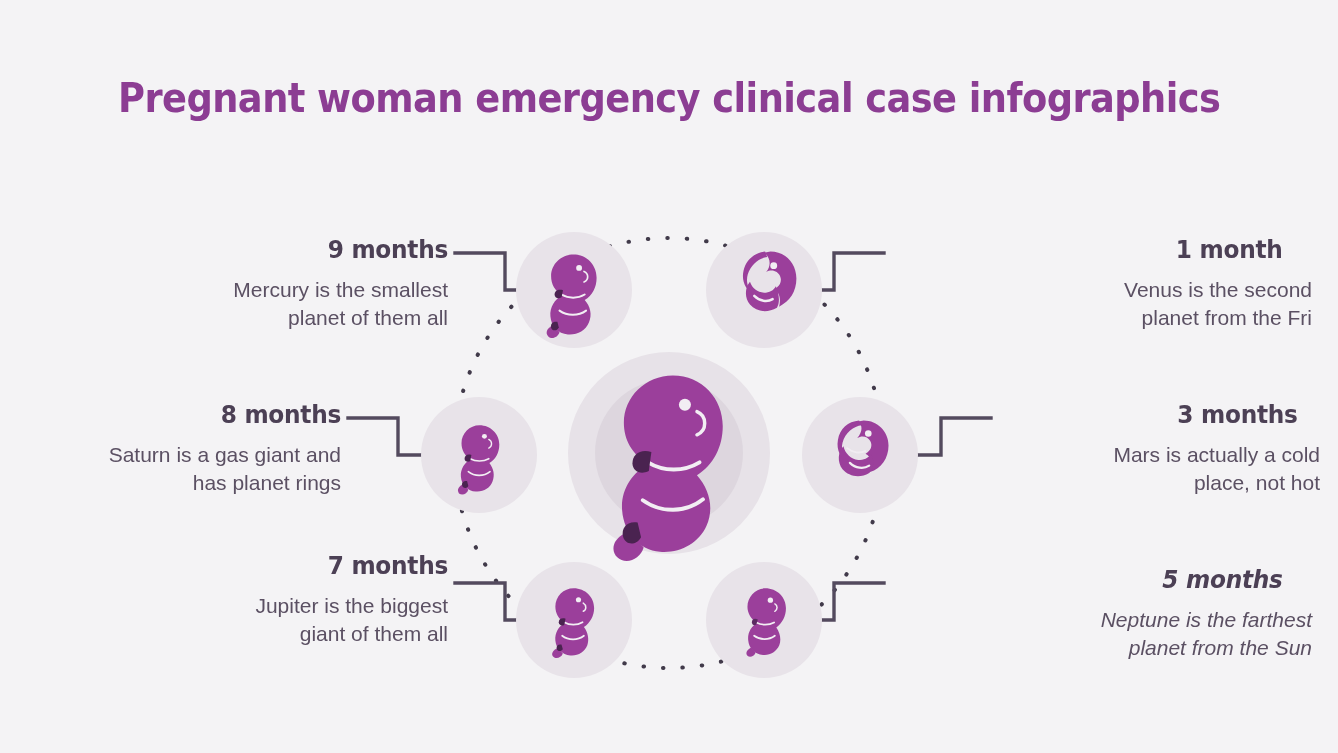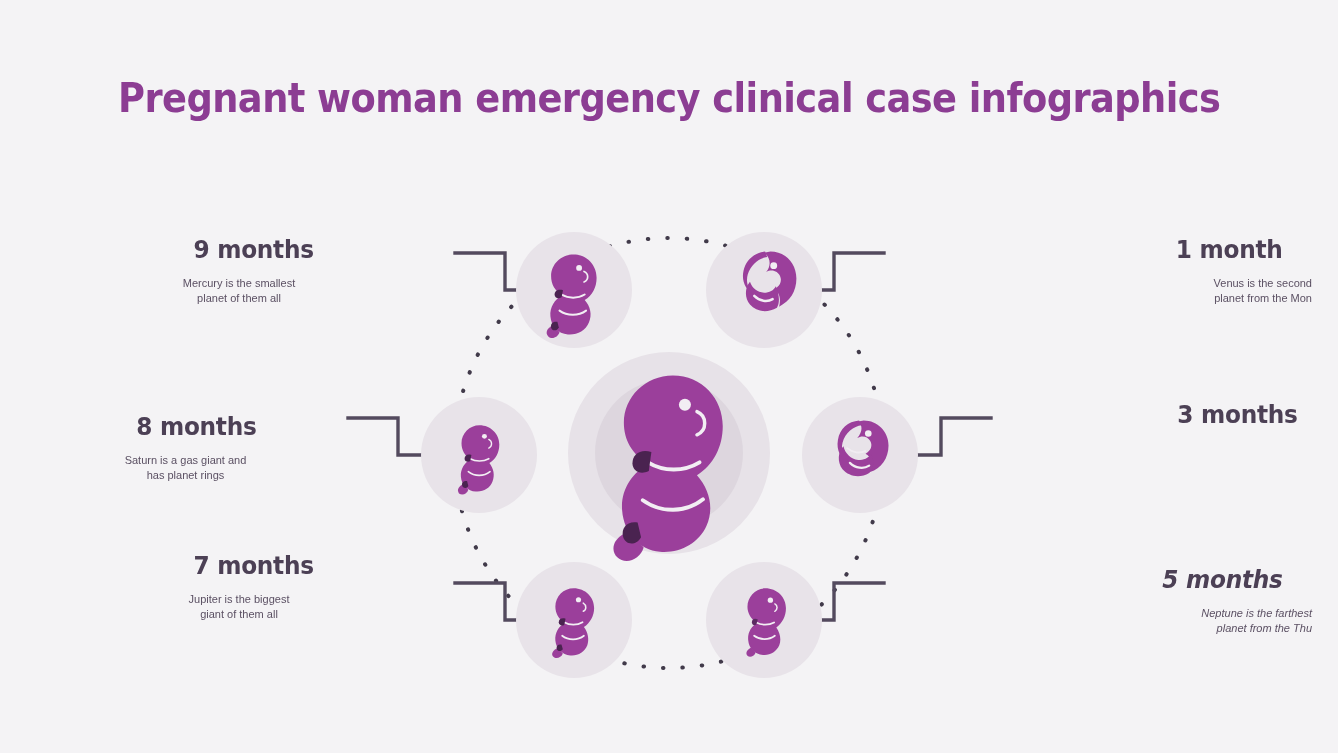--- a/index.html
+++ b/index.html
@@ -30,34 +30,34 @@
     font-family:"DejaVu Sans", sans-serif;
     font-size:25px;font-weight:bold;
     color:#4c4055;
     letter-spacing:-0.3px;
     transform:scaleX(0.93);
     white-space:nowrap;
     margin:0 0 7px 0;
   }
   .label .bd{
     font-family:"Liberation Sans", sans-serif;
-    font-size:11px;font-weight:normal;
+    font-size:21px;font-weight:normal;
     color:#5b5063;
     line-height:1.33;
     white-space:pre-line;
     margin-top:12px;
   }
   .label.right{text-align:right;}
   .label.right .hd{transform-origin:left center;}
-  .label.left{text-align:center;}
+  .label.left{text-align:right;}
   .label.left .hd{transform-origin:right center;}
 
   
   #lbl-9  {left:30px;  top:235px; width:418px;}
-  #lbl-8  {left:30px;  top:412px; width:311px;}
+  #lbl-8  {left:30px;  top:400px; width:311px;}
   #lbl-7  {left:30px;  top:551px; width:418px;}
   #lbl-1  {left:892px; top:235px; width:420px;}
   #lbl-3  {left:1000px;top:400px; width:320px;}
   #lbl-5  {left:892px; top:565px; width:420px;font-style:italic;}
 </style>
 </head>
 <body>
 
 <div id="stage">
 
@@ -275,26 +275,28 @@
 
   <div class="label left" id="lbl-7">
     <div class="hd">7 months</div>
     <div class="bd">Jupiter is the biggest
 giant of them all</div>
   </div>
 
   <div class="label right" id="lbl-1">
     <div class="hd">1 month</div>
     <div class="bd">Venus is the second
-planet from the Mon</div>
+planet from the Fri</div>
   </div>
 
   <div class="label right" id="lbl-3">
     <div class="hd">3 months</div>
+    <div class="bd">Mars is actually a cold
+place, not hot</div>
   </div>
 
   <div class="label right" id="lbl-5">
     <div class="hd">5 months</div>
     <div class="bd">Neptune is the farthest
-planet from the Thu</div>
+planet from the Sun</div>
   </div>
 
 </div>
 
 </body></html>

